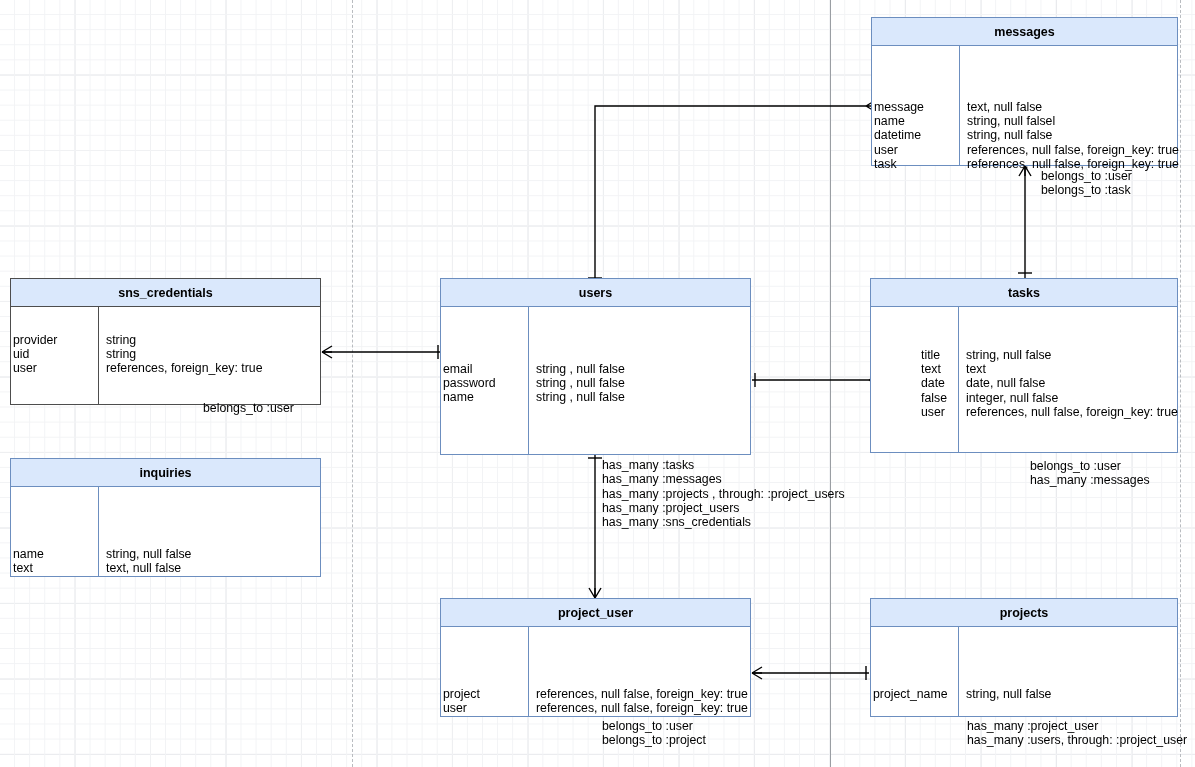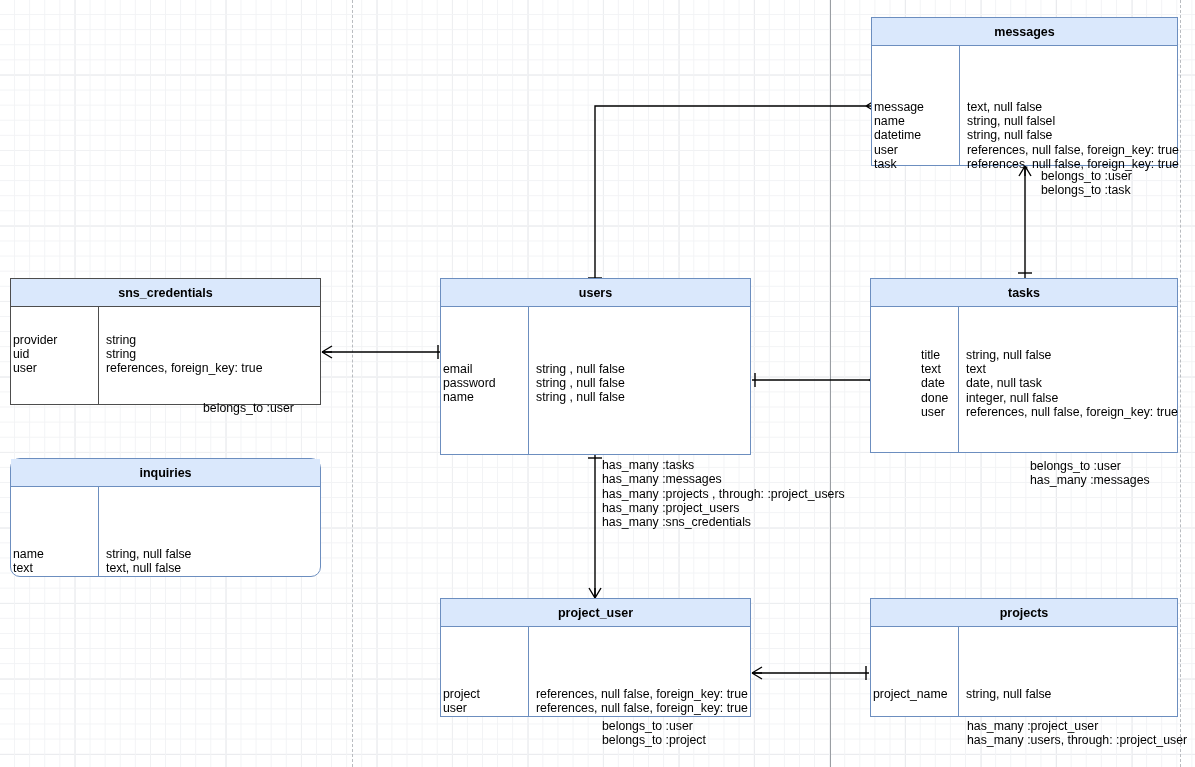--- a/index.html
+++ b/index.html
@@ -222,42 +222,42 @@
   </div>
 
   <div class="entity" style="left:870px; top:278px; width:308px; height:175px;">
     <div class="entity-title">tasks</div>
     <div class="entity-body">
       <div class="col-names">
         <div class="rows" style="top:41px;margin-left:48px;">
           <div>title</div>
           <div>text</div>
           <div>date</div>
-          <div>done</div>
+          <div>false</div>
           <div>user</div>
         </div>
       </div>
       <div class="col-types">
         <div class="rows types" style="top:41px;">
           <div>string, null false</div>
           <div>text</div>
-          <div>date, null task</div>
+          <div>date, null false</div>
           <div>integer, null false</div>
           <div>references, null false,  foreign_key: true</div>
         </div>
       </div>
     </div>
   </div>
 
   <div class="note" style="left:1030px; top:459px;">
     <div>belongs_to :user</div>
     <div>has_many :messages</div>
   </div>
 
-  <div class="entity" style="left:10px; top:458px; width:311px; height:119px;border-radius:10px;">
+  <div class="entity" style="left:10px; top:458px; width:311px; height:119px;">
     <div class="entity-title">inquiries</div>
     <div class="entity-body">
       <div class="col-names">
         <div class="rows" style="top:60px;">
           <div>name</div>
           <div>text</div>
         </div>
       </div>
       <div class="col-types">
         <div class="rows types" style="top:60px;">

